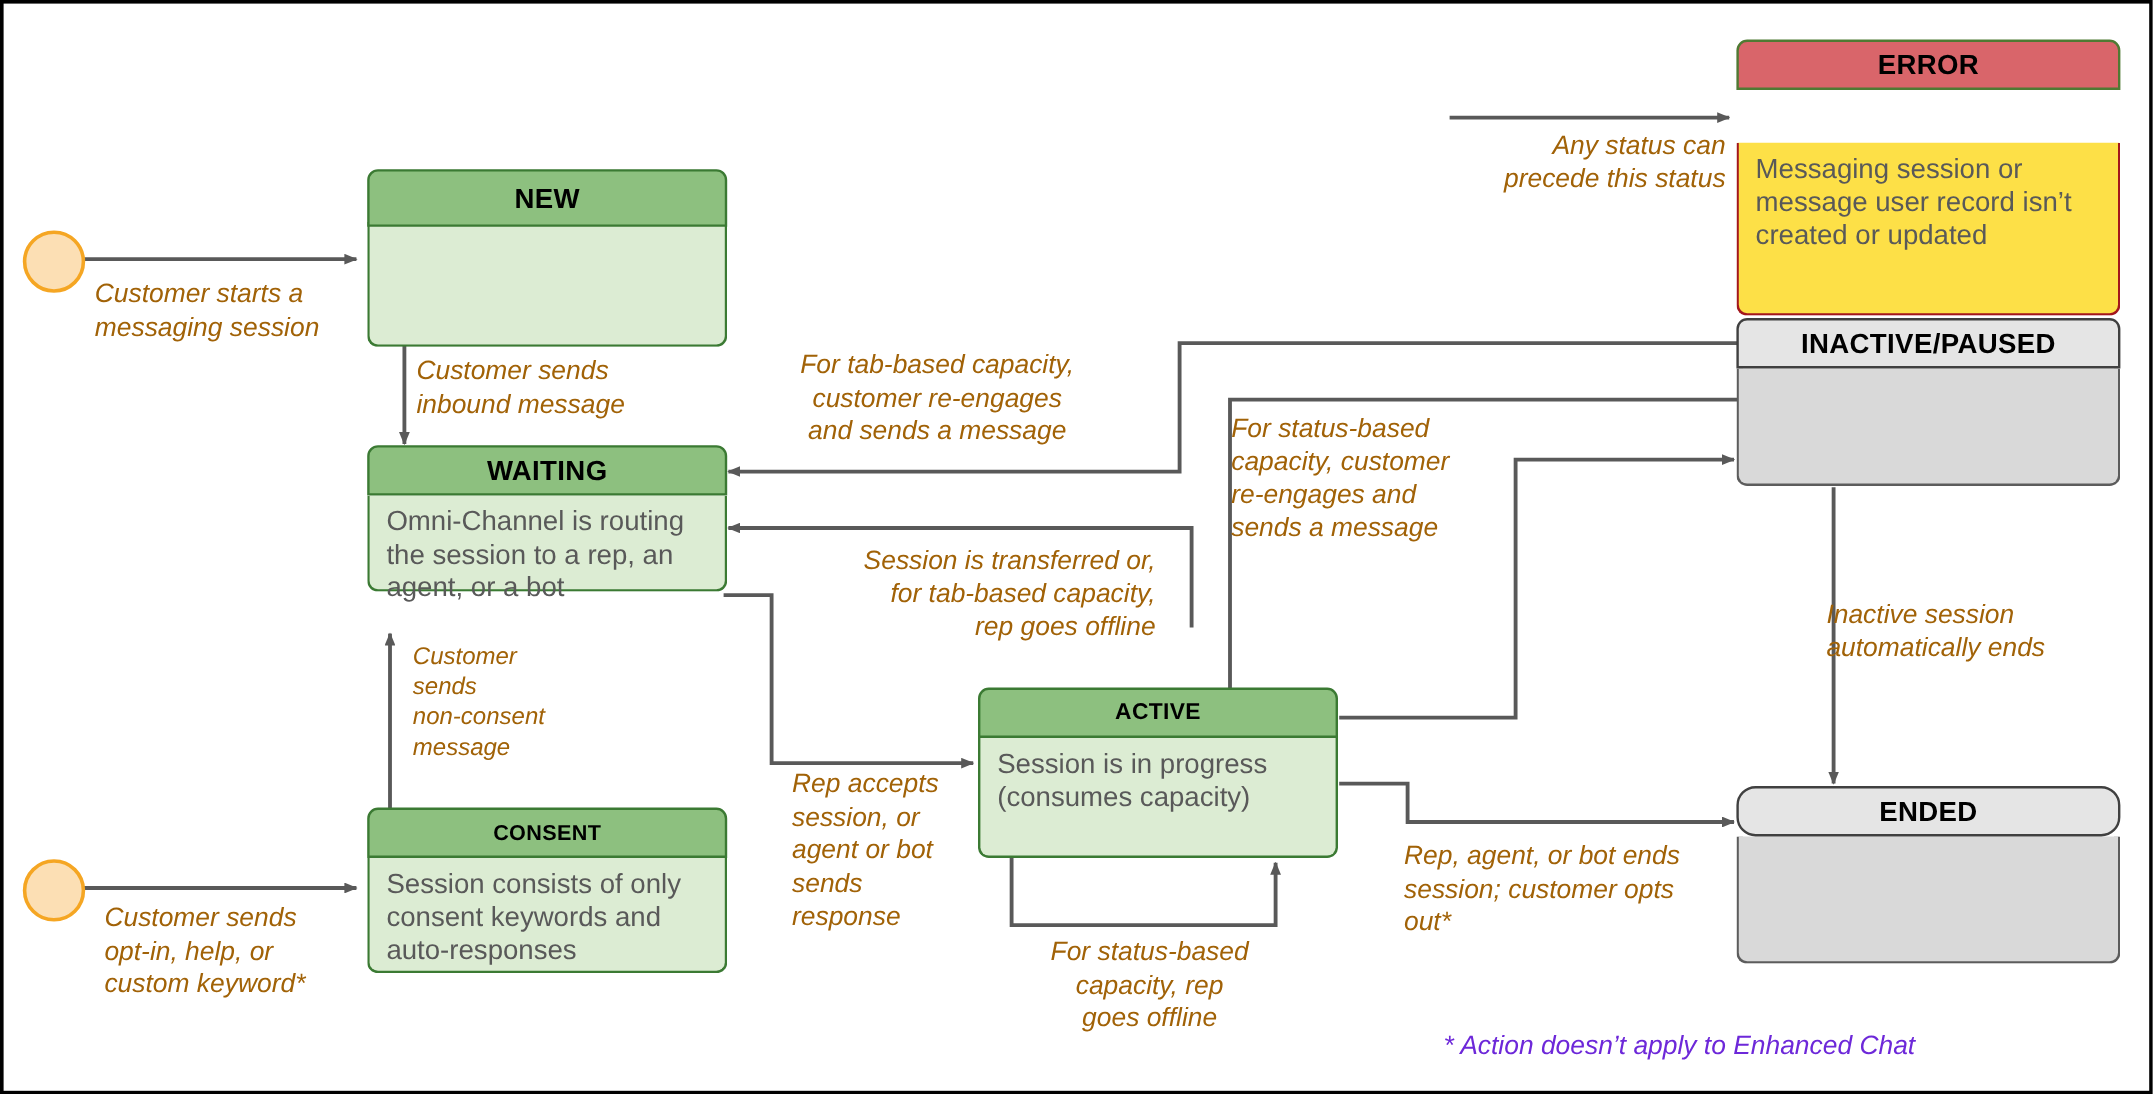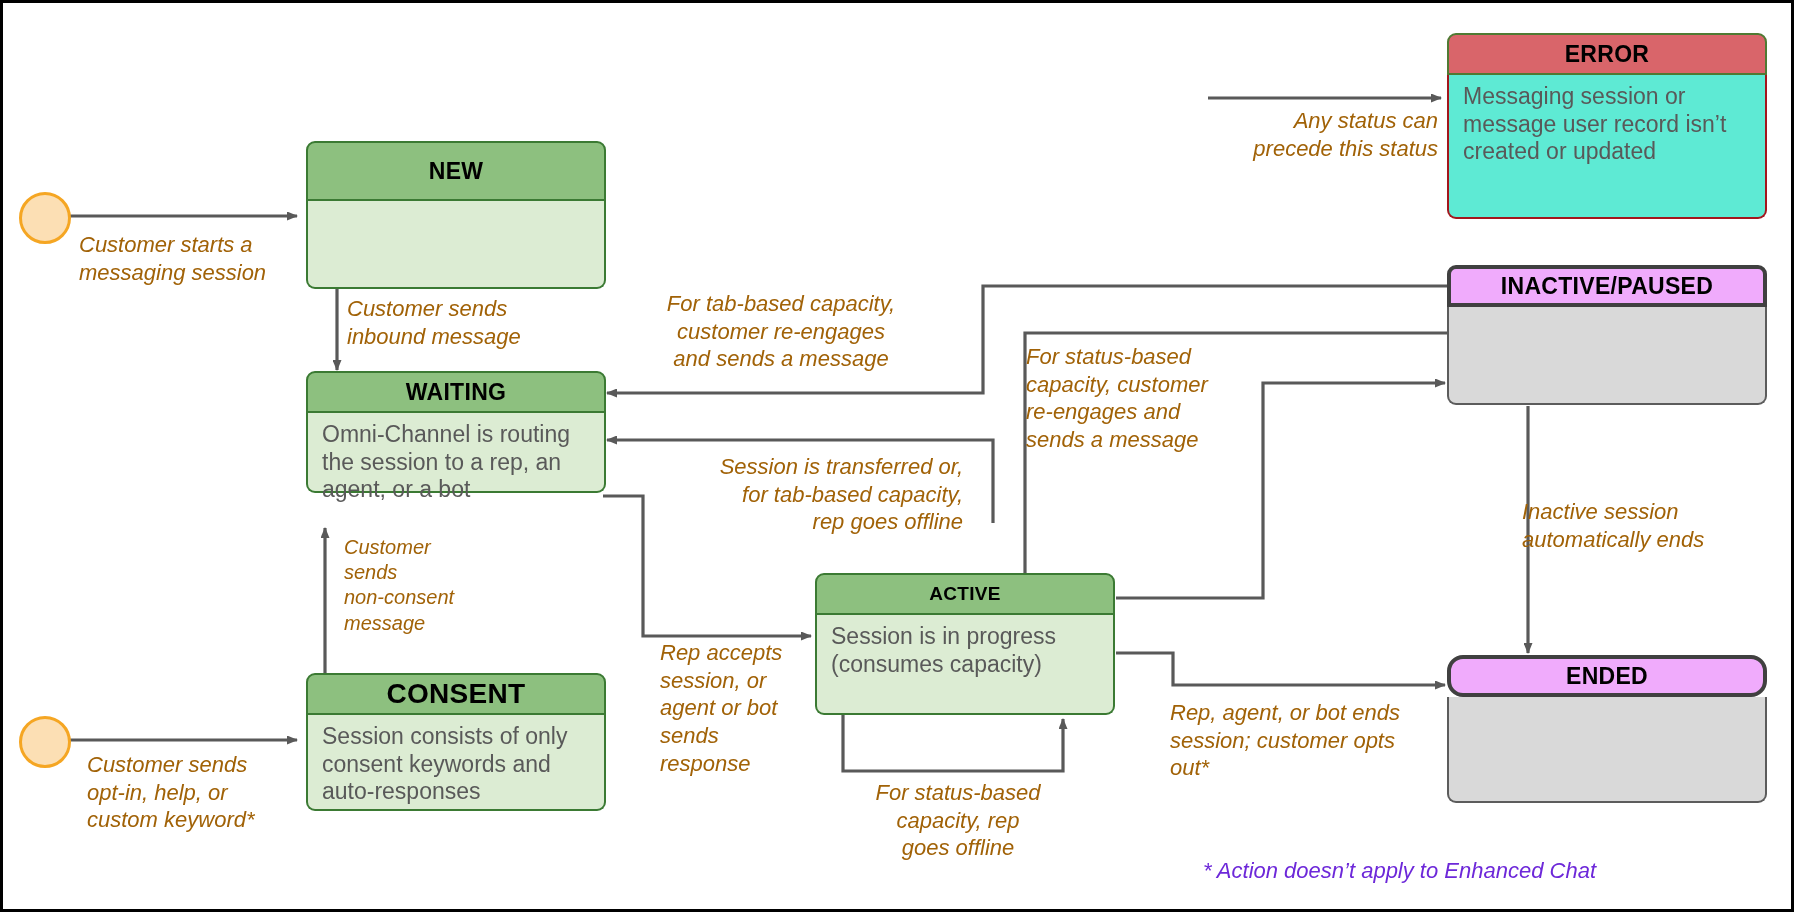--- a/index.html
+++ b/index.html
@@ -59,37 +59,38 @@
     background: #8dc07f;
     border: 2px solid #3b7a33;
   }
   .n-green .bdy {
     background: #dcecd3;
     border: 2px solid #3b7a33;
     border-top: none;
   }
   
   .n-gray .hdr {
-    background: #f0abfc;
-    border: 4px solid #404040;
+    background: #e5e5e5;
+    border: 2px solid #404040;
   }
   .n-gray .bdy {
     background: #d9d9d9;
     border: 2px solid #5c5c5c;
     border-top: none;
   }
   
   .n-red .hdr {
     background: #d9656a;
     border: 2px solid #4f7a33;
   }
   .n-red .bdy {
-    background: #5eead4;
+    background: #fde047;
     border: 2px solid #a3161d;
     border-top: none;
+    margin-top: 44px;
   }
   
   .startnode {
     position: absolute;
     border-radius: 50%;
     background: #fcdfb4;
     border: 3px solid #f5a623;
     box-sizing: border-box;
   }
   
@@ -146,31 +147,31 @@
 
       <path d="M 1113,650 L 1170,650 L 1170,682 L 1442,682" marker-end="url(#ah)"></path>
 
       <path d="M 840,712 L 840,768 L 1060,768 L 1060,716" marker-end="url(#ah)"></path>
 
       <path d="M 1205,95 L 1438,95" marker-end="url(#ah)"></path>
     </g>
   </svg>
 
   <div class="node n-green" style="left:303px; top:138px; width:300px; height:148px;">
-    <div class="hdr" style="height:60px; font-size:23px;">NEW</div>
+    <div class="hdr" style="height:48px; font-size:23px;">NEW</div>
     <div class="bdy" style="top:44px; height:104px; font-size:23px;"></div>
   </div>
 
   <div class="node n-green" style="left:303px; top:368px; width:300px; height:132px;">
     <div class="hdr" style="height:42px; font-size:23px;">WAITING</div>
     <div class="bdy" style="top:42px; height:80px; font-size:23px;">Omni-Channel is routing the session to a rep, an agent, or a bot</div>
   </div>
 
   <div class="node n-green" style="left:303px; top:670px; width:300px; height:138px;">
-    <div class="hdr" style="height:42px; font-size:28px;">CONSENT</div>
+    <div class="hdr" style="height:42px; font-size:18px;">CONSENT</div>
     <div class="bdy" style="top:42px; height:96px; font-size:23px;">Session consists of only consent keywords and auto-responses</div>
   </div>
 
   <div class="node n-green" style="left:812px; top:570px; width:300px; height:142px;">
     <div class="hdr" style="height:42px; font-size:19px;">ACTIVE</div>
     <div class="bdy" style="top:42px; height:100px; font-size:23px;">Session is in progress (consumes capacity)</div>
   </div>
 
   <div class="node n-red" style="left:1444px; top:30px; width:320px; height:186px;">
     <div class="hdr" style="height:42px; font-size:23px;">ERROR</div>

